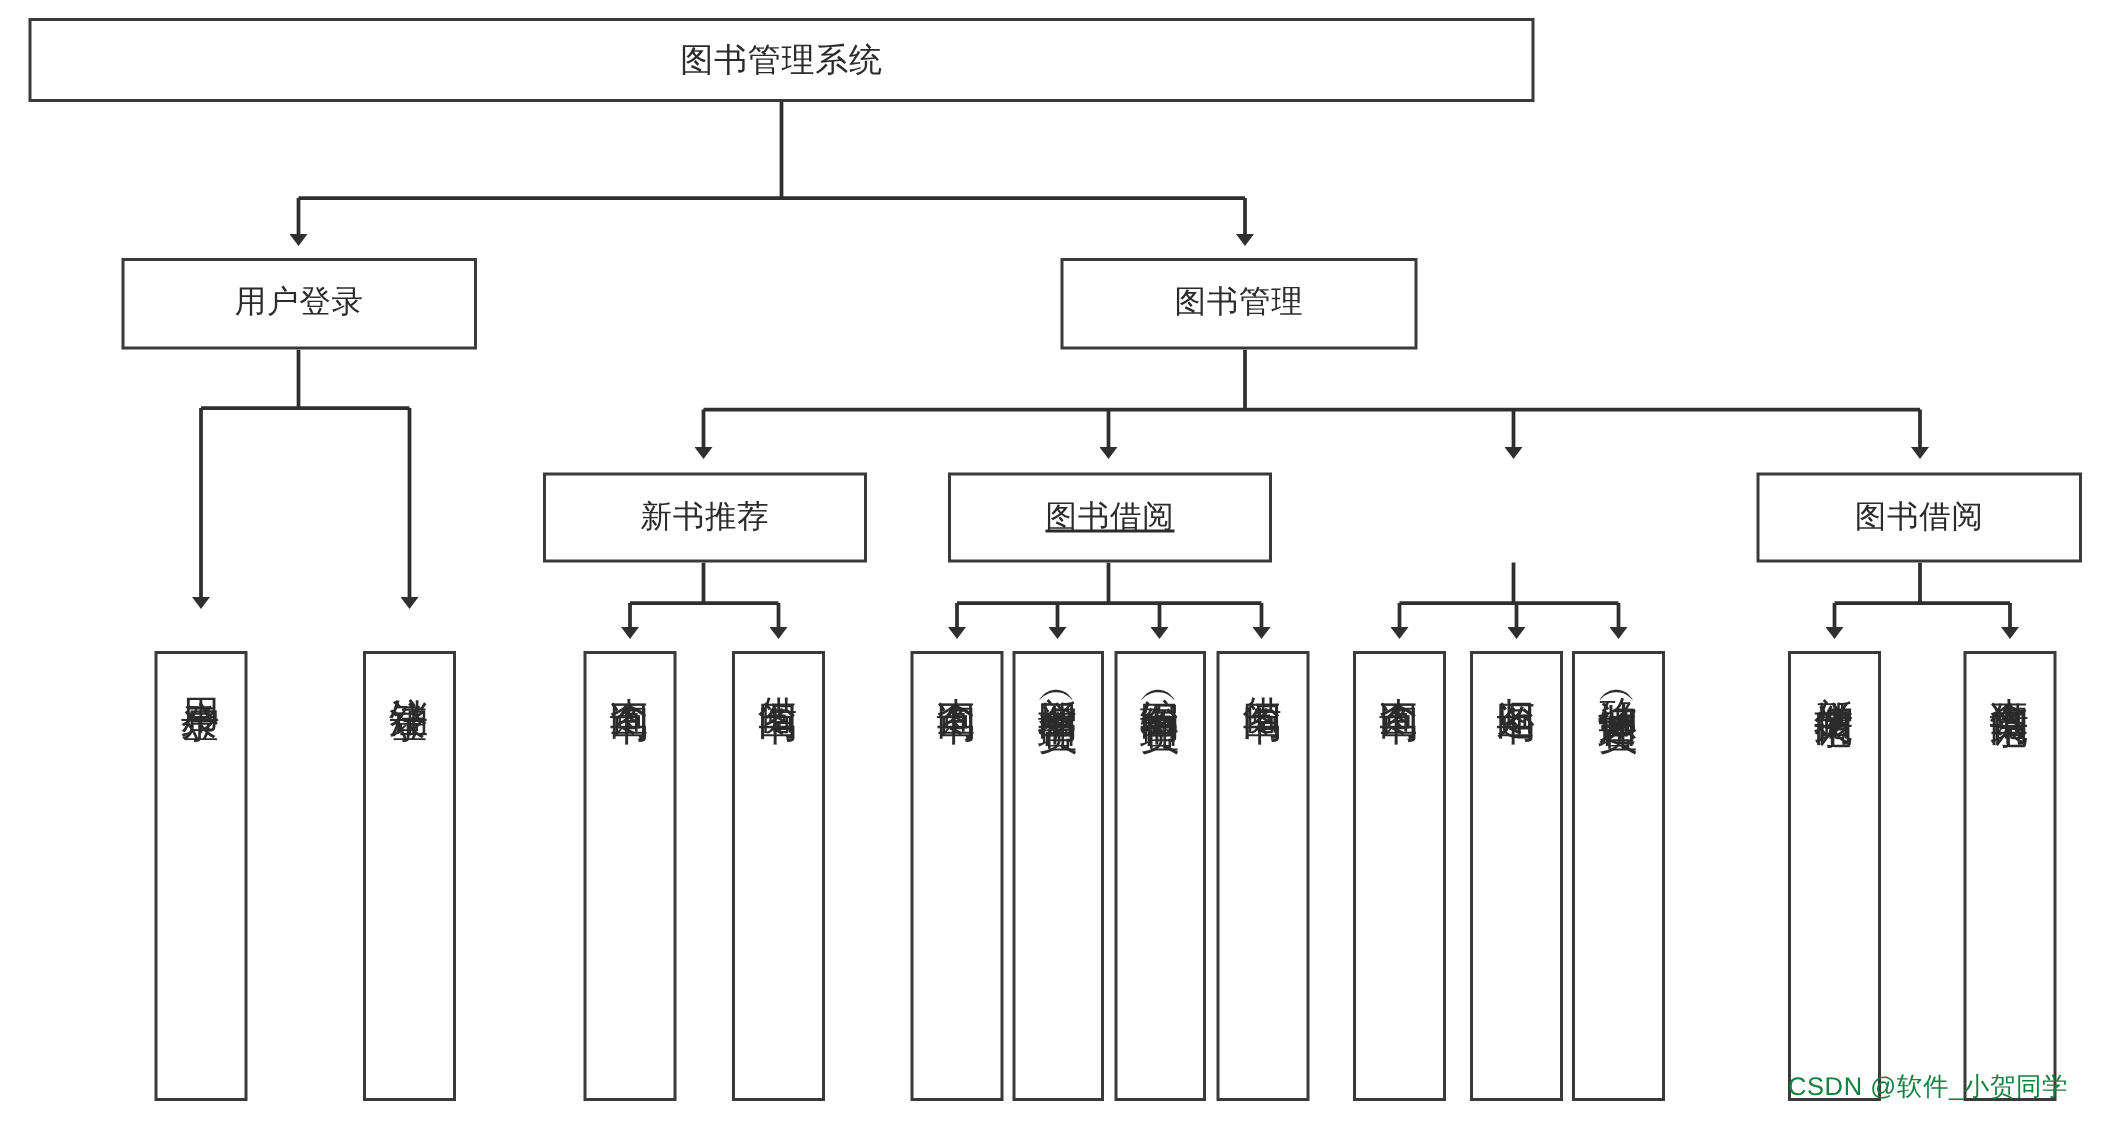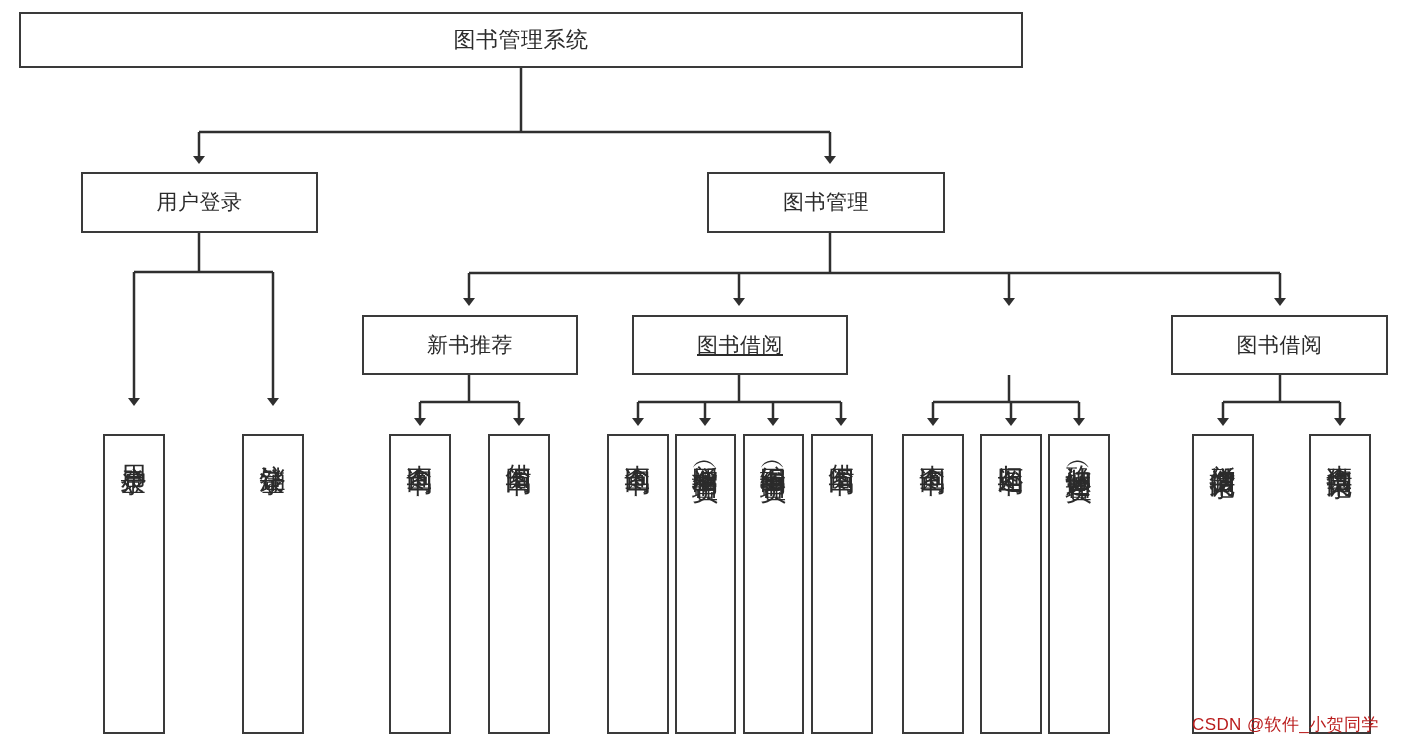--- a/index.html
+++ b/index.html
@@ -56,21 +56,21 @@
     font-size: 26px;
     letter-spacing: 2px;
     line-height: 1;
   }
   .node.root .label { font-size: 22px; }
   .watermark {
     position: absolute;
     left: 1192px;
     top: 713px;
     font-size: 17px;
-    color: #b91c1c;
+    color: #15803d;
     white-space: pre;
     letter-spacing: 0.4px;
   }
 </style>
 </head>
 <body>
 
 <div id="canvas">
 
   <svg id="edges" viewBox="0 0 1405 747">

